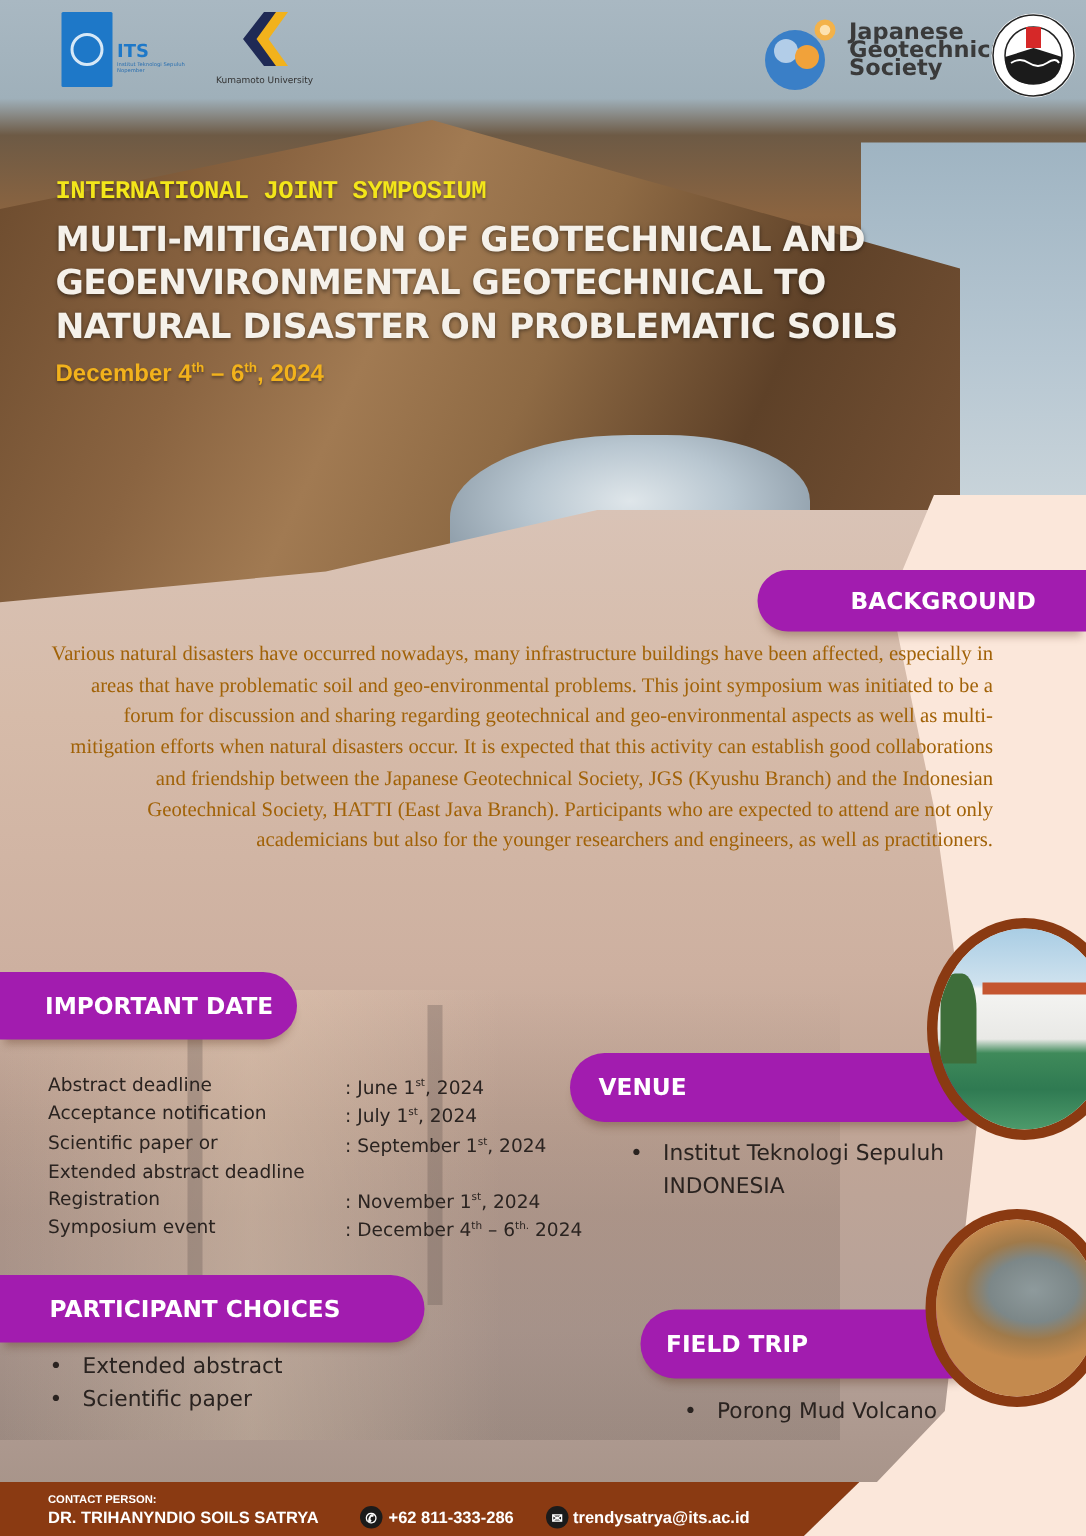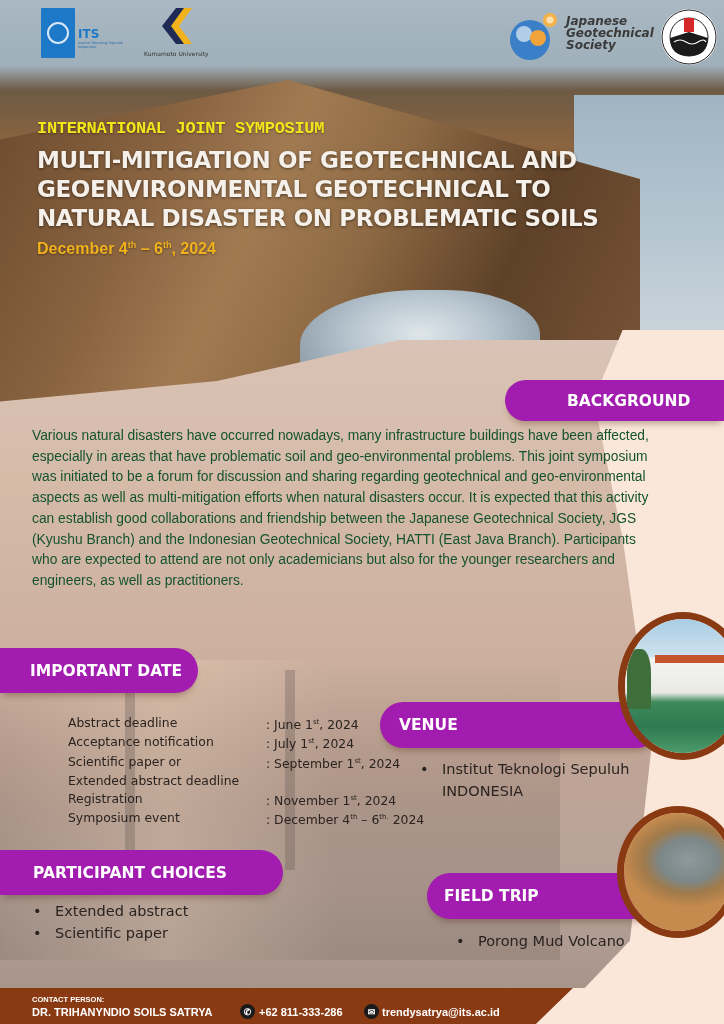--- a/index.html
+++ b/index.html
@@ -50,43 +50,43 @@
   .tower { position: absolute; width: 10px; background: rgba(110,95,90,0.35); }
 
   
   .logo-its { position: absolute; left: 41px; top: 8px; width: 34px; height: 50px; background: #1e78c8; border-radius: 1px; }
   .logo-its .ring { position: absolute; left: 6px; top: 14px; width: 22px; height: 22px; border: 2px solid #d6e8f7; border-radius: 50%; }
   .logo-its-text { position: absolute; left: 78px; top: 27px; color: #1e78c8; font-size: 12px; font-weight: bold; font-family: "DejaVu Sans", sans-serif; }
   .logo-its-sub { position: absolute; left: 78px; top: 41px; color: #2a6fb0; font-size: 3.5px; line-height: 4px; width: 48px; }
   .logo-ku { position: absolute; left: 162px; top: 8px; width: 30px; height: 36px; }
   .logo-ku-text { position: absolute; left: 144px; top: 50px; font-size: 6px; color: #333; }
   .logo-jgs { position: absolute; left: 508px; top: 10px; width: 52px; height: 52px; }
-  .logo-jgs-text { position: absolute; left: 566px; top: 15px; font-size: 12px; line-height: 12px; font-weight: bold; color: #3a3a3a; font-style: italic; }
+  .logo-jgs-text { position: absolute; left: 566px; top: 15px; font-size: 15px; line-height: 12px; font-weight: bold; color: #3a3a3a; }
   .logo-hatti { position: absolute; left: 660px; top: 8px; width: 58px; height: 58px; }
 
   
   .kicker { position: absolute; left: 37px; top: 119px; color: #f3e61a; font-size: 17px; font-weight: bold; font-family: Liberation Mono, monospace; letter-spacing: -0.3px; text-shadow: 0 1px 2px rgba(0,0,0,0.4); }
   .main-title { position: absolute; left: 37px; top: 146px; width: 660px; color: #f5f1ea; font-size: 23px; line-height: 29px; font-weight: bold; font-family: "DejaVu Sans", sans-serif; letter-spacing: -0.4px; text-shadow: 0 1px 3px rgba(0,0,0,0.5); }
   .date-line { position: absolute; left: 37px; top: 240px; color: #f2b21c; font-size: 16px; font-weight: bold; font-family: "Liberation Sans", sans-serif; text-shadow: 0 1px 2px rgba(0,0,0,0.4); }
   .date-line sup { font-size: 9px; }
 
   
   .pill {
     position: absolute; background: #a21caf; color: #fff;
     font-weight: bold; font-size: 15.5px; font-family: "DejaVu Sans", sans-serif;
     display: flex; align-items: center;
     box-shadow: 0 6px 6px -3px rgba(90,50,30,0.35);
   }
   .pill-right { border-radius: 24px 0 0 24px; }
   .pill-left { border-radius: 0 24px 24px 0; }
   .pill-round { border-radius: 24px; }
 
-  .body-text { position: absolute; left: 32px; top: 426px; width: 630px; font-size: 13.8px; line-height: 20.7px; color: #14532d; font-family: Liberation Sans, sans-serif; }
-
-  .dates { position: absolute; left: 32px; top: 714px; font-size: 12.4px; line-height: 17.3px; color: #2a2320; margin-left: 36px; }
+  .body-text { position: absolute; left: 32px; top: 426px; width: 630px; font-size: 13.8px; line-height: 20.7px; color: #a16207; font-family: Liberation Serif, serif; text-align: right; }
+
+  .dates { position: absolute; left: 32px; top: 714px; font-size: 12.4px; line-height: 17.3px; color: #2a2320; }
   .dates .row { display: flex; }
   .dates .lbl { width: 198px; }
   .dates sup { font-size: 7px; }
 
   .bullets { position: absolute; list-style: none; color: #2a2320; font-size: 14.5px; line-height: 22px; }
   .bullets li { display: flex; }
   .bullets .dot { width: 22px; flex: none; }
 
   .circle-photo { position: absolute; border: 7px solid #8a3a12; border-radius: 50%; overflow: hidden; }
 

